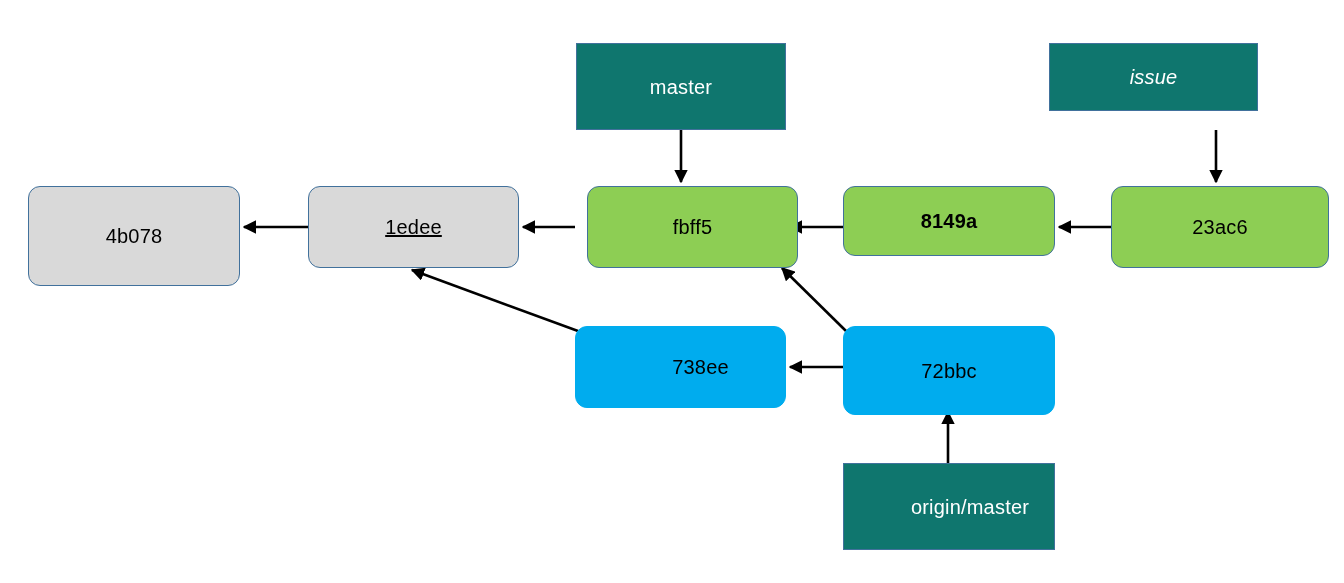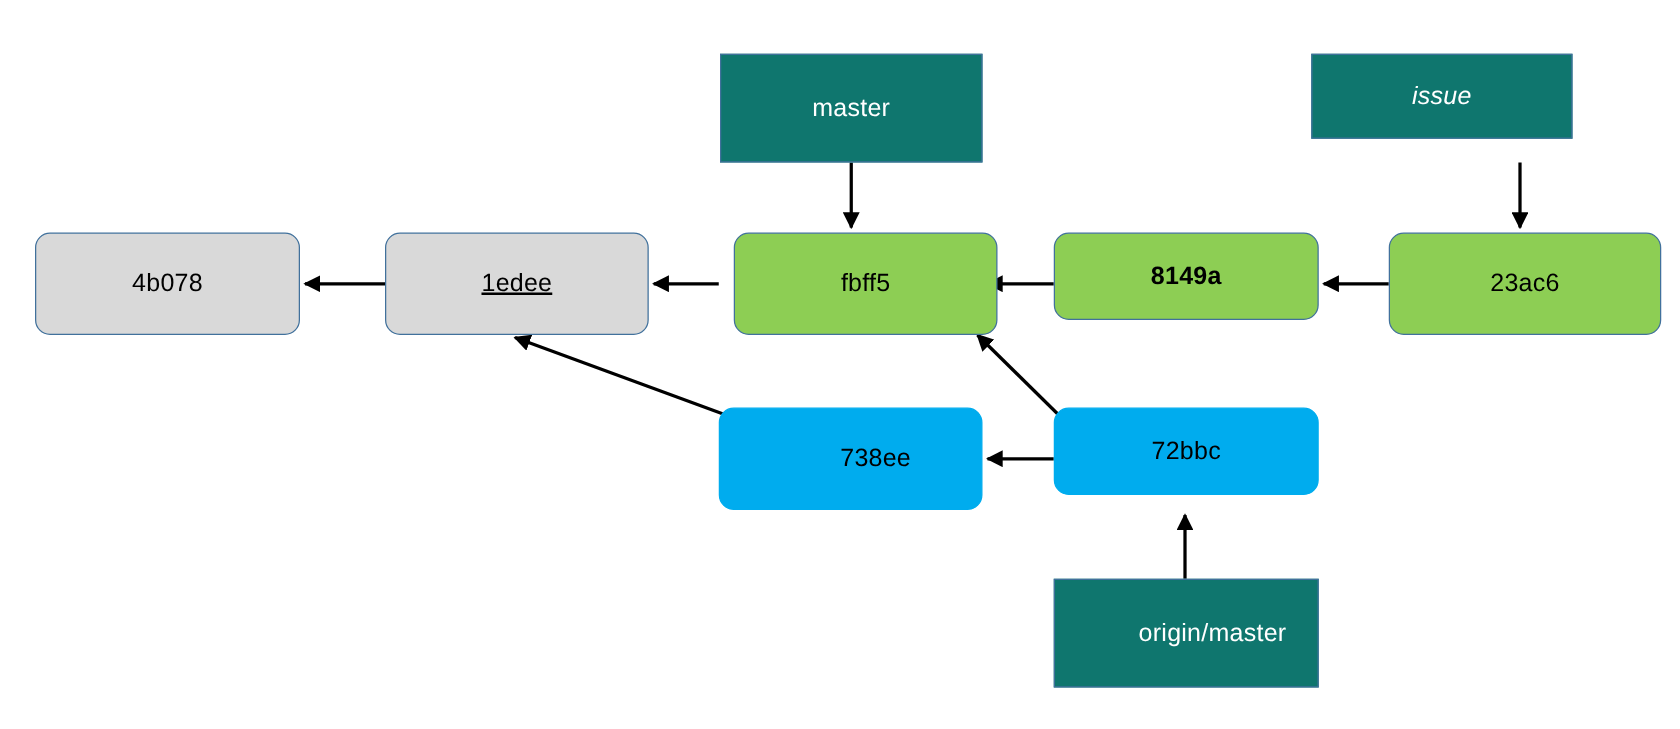--- a/index.html
+++ b/index.html
@@ -78,39 +78,39 @@
       </g>
   </svg>
 
   <div id="nodes-group">
       <div class="node node-label" style="left: 576px; top: 43px; width: 210px; height: 87px;">
         <span>master</span>
       </div>
       <div class="node node-label" style="left: 1049px; top: 43px; width: 209px; height: 68px; font-style: italic;">
         <span>issue</span>
       </div>
-      <div class="node node-commit fill-gray" style="left: 28px; top: 186px; width: 212px; height: 82px;">
+      <div class="node node-commit fill-gray" style="left: 28px; top: 186px; width: 212px; height: 100px;">
         <span>4b078</span>
       </div>
       <div class="node node-commit fill-gray" style="left: 308px; top: 186px; width: 211px; height: 82px; text-decoration: underline;">
         <span>1edee</span>
       </div>
       <div class="node node-commit fill-green" style="left: 575px; top: 186px; width: 211px; height: 82px; margin-left: 12px;">
         <span>fbff5</span>
       </div>
       <div class="node node-commit fill-green" style="left: 843px; top: 186px; width: 212px; height: 70px; font-weight: bold;">
         <span>8149a</span>
       </div>
       <div class="node node-commit fill-green" style="left: 1111px; top: 186px; width: 218px; height: 82px;">
         <span>23ac6</span>
       </div>
       <div class="node node-commit fill-blue" style="left: 575px; top: 326px; width: 211px; height: 82px; padding-left: 40px;">
         <span>738ee</span>
       </div>
-      <div class="node node-commit fill-blue" style="left: 843px; top: 326px; width: 212px; height: 70px; text-align: right;">
+      <div class="node node-commit fill-blue" style="left: 843px; top: 326px; width: 212px; height: 89px; text-align: right;">
         <span>72bbc</span>
       </div>
       <div class="node node-label" style="left: 843px; top: 463px; width: 212px; height: 87px; padding-left: 42px;">
         <span>origin/master</span>
       </div>
     </div>
 
 </div>
 
 </body></html>

